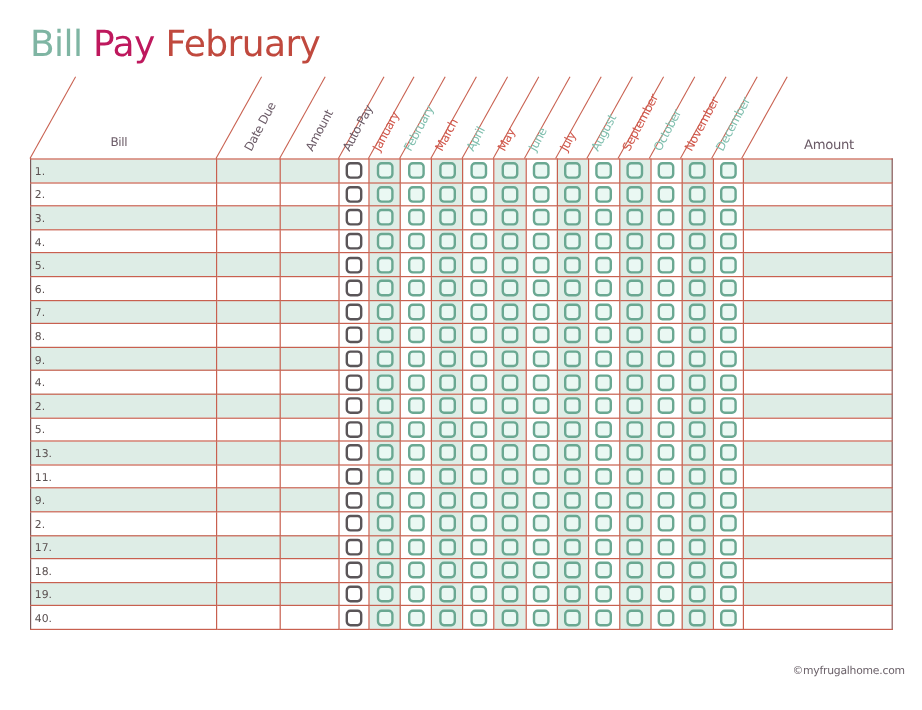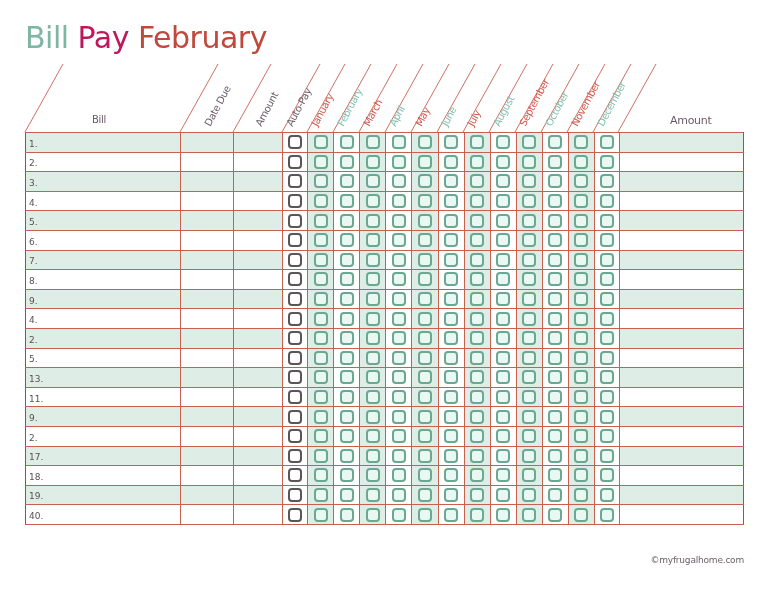--- a/index.html
+++ b/index.html
@@ -85,21 +85,21 @@
       border-radius: 4px;
       background: #eaf8f3;
       box-sizing: content-box;
     }
     .cb.dark {
       border-color: #5a5558;
       background: #ffffff;
     }
     .footer {
       position: absolute;
-      right: 24px;
+      right: 14px;
       top: 555px;
       font-size: 9px;
       color: #6a6068;
       font-family: "DejaVu Sans", sans-serif;
       letter-spacing: -0.2px;
     }
   </style>
 </head>
 <body>
 

